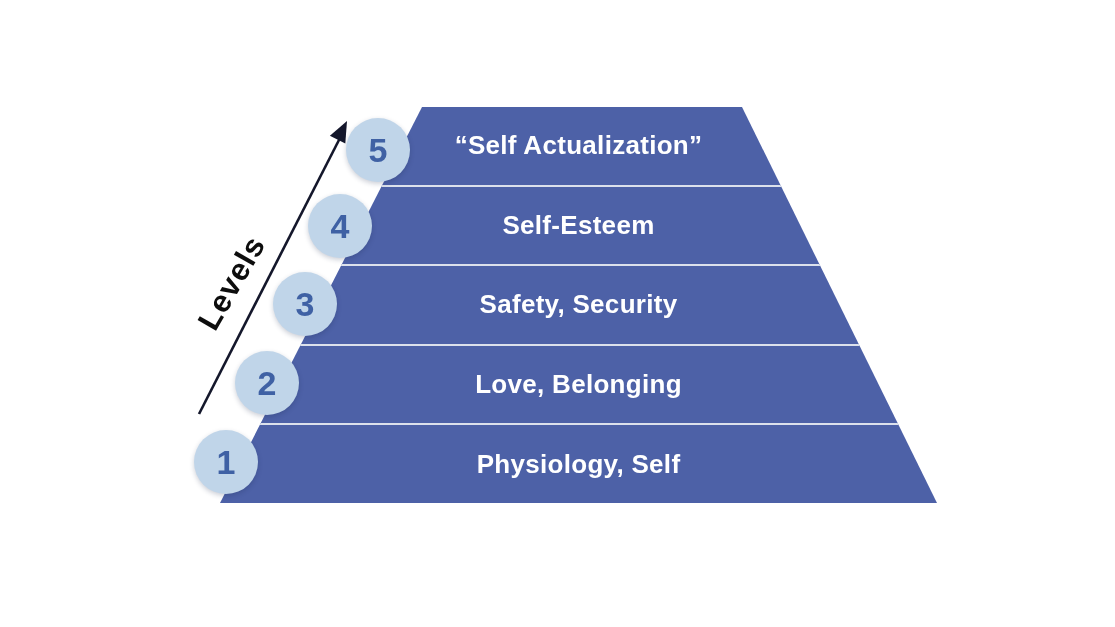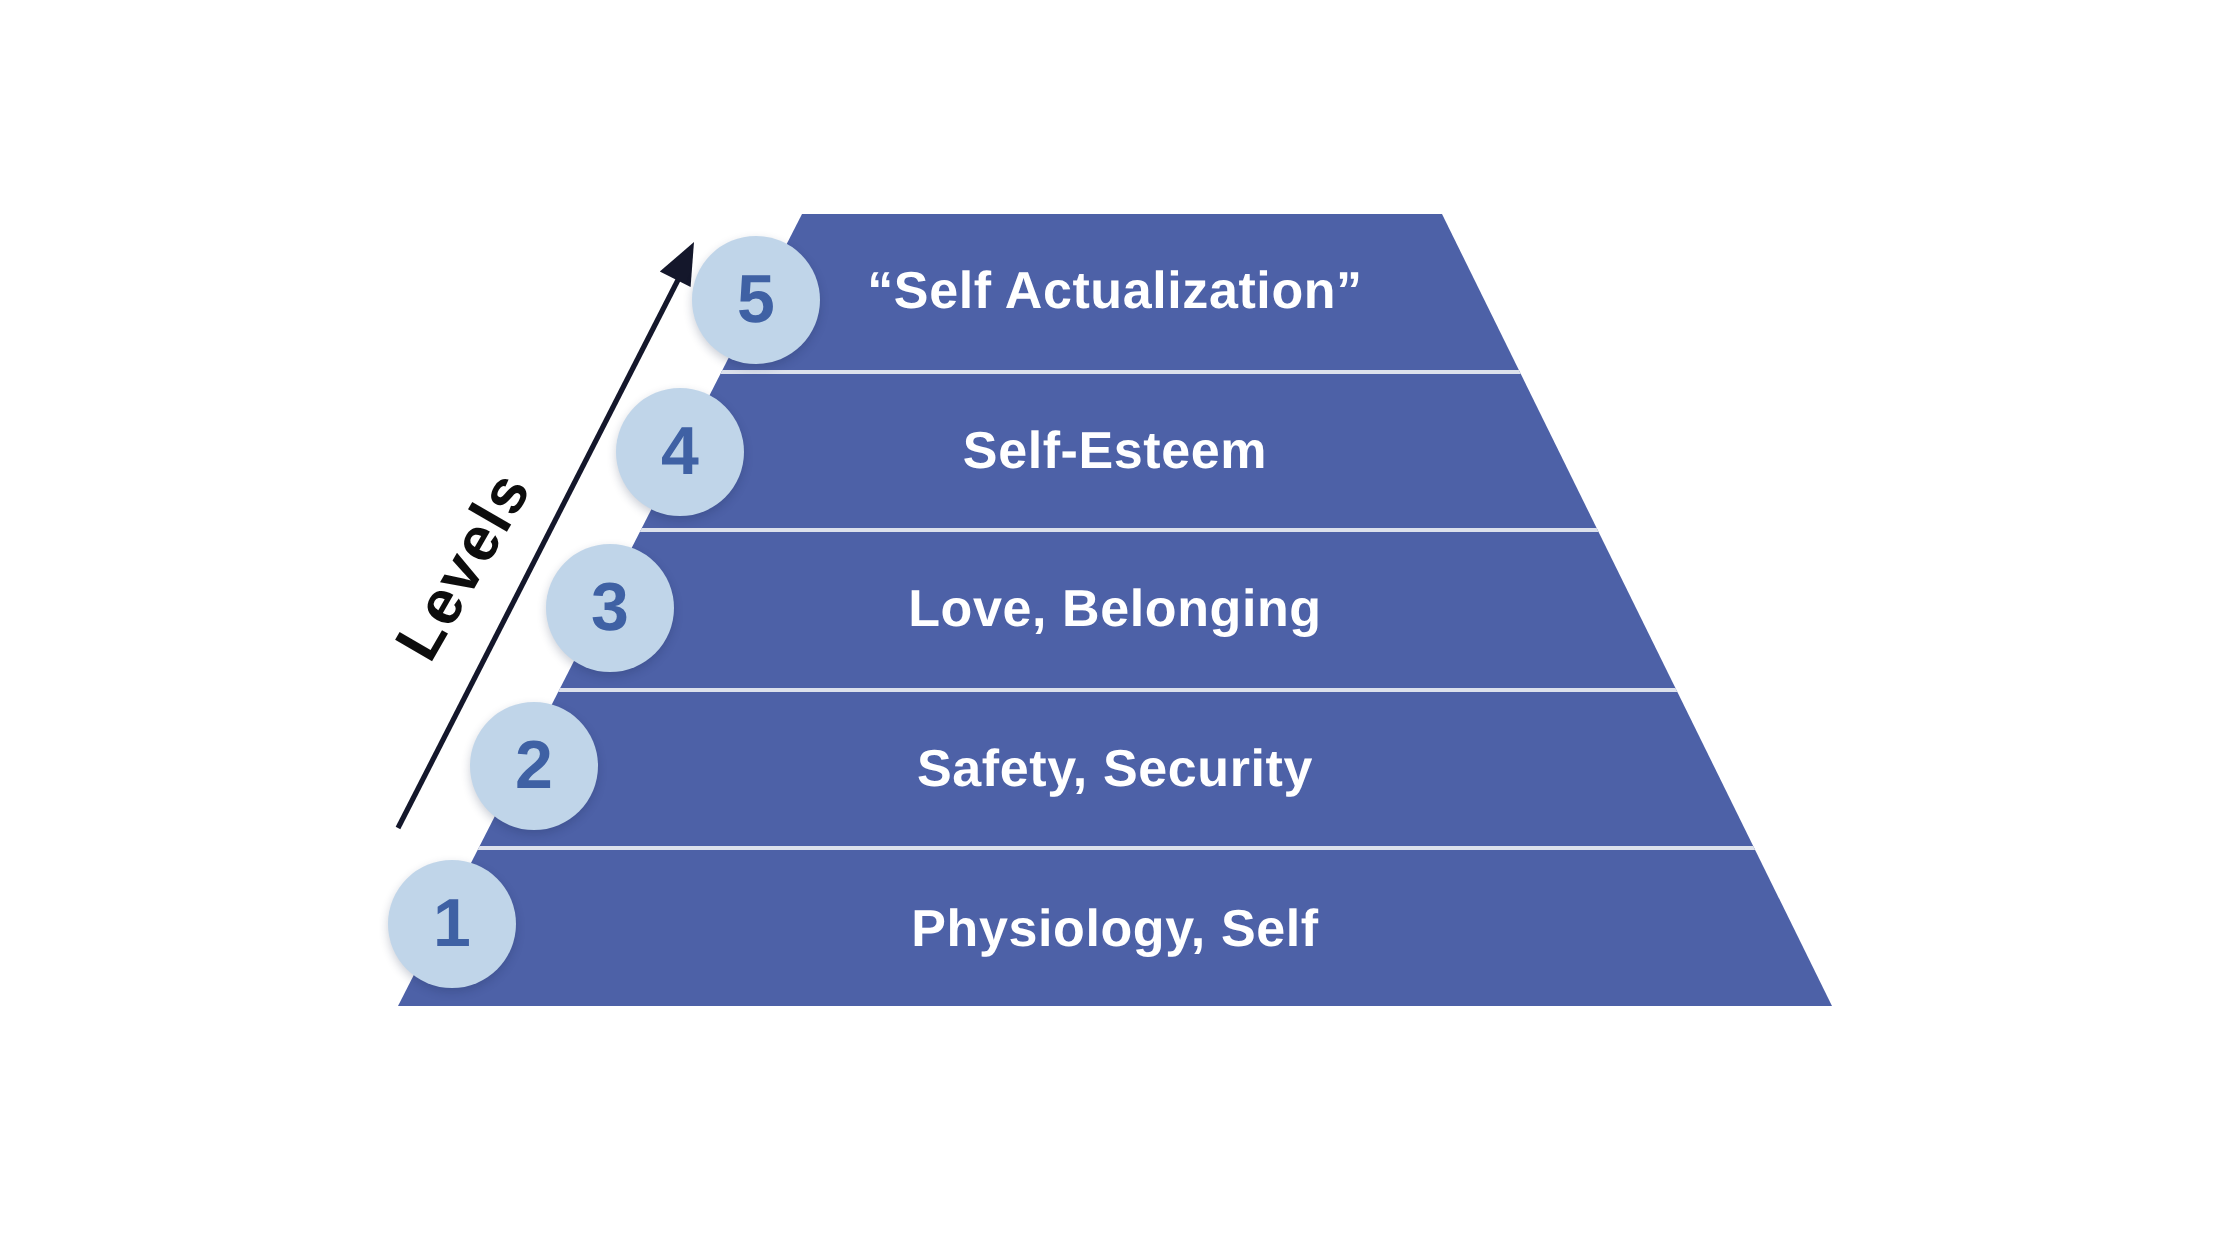--- a/index.html
+++ b/index.html
@@ -42,21 +42,21 @@
     top:283px;
     transform:translate(-50%,-50%) rotate(-60deg);
     font-size:31px;
     font-weight:700;
     letter-spacing:1px;
     color:var(--axis-text);
     white-space:nowrap;
   }
   .pyramid{
     position:absolute;
-    left:199px;
+    left:220px;
     top:107px;
     width:717px;
     height:396px;
     clip-path:polygon(202px 0, 522px 0, 717px 396px, 0 396px);
     display:flex;
     flex-direction:column;
   }
   .level-row{
     flex:1;
     background:var(--pyramid);
@@ -109,24 +109,24 @@
   <div class="levels-label">Levels</div>
 
   <div class="pyramid">
     <div class="level-row">
       <span class="level-text">“Self Actualization”</span>
     </div>
     <div class="level-row">
       <span class="level-text">Self-Esteem</span>
     </div>
     <div class="level-row">
-      <span class="level-text">Love, Belonging</span>
+      <span class="level-text">Safety, Security</span>
     </div>
     <div class="level-row">
-      <span class="level-text">Safety, Security</span>
+      <span class="level-text">Love, Belonging</span>
     </div>
     <div class="level-row">
       <span class="level-text">Physiology, Self</span>
     </div>
   </div>
 
   <div class="badge badge-5">
     <span class="badge-number">5</span>
   </div>
   <div class="badge badge-4">

